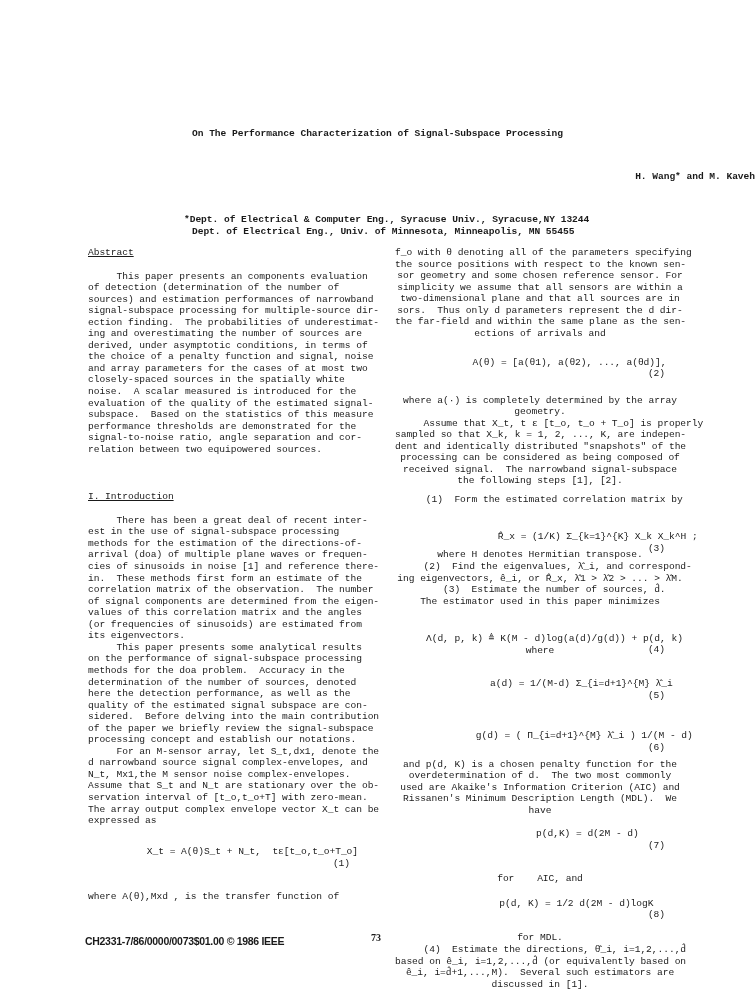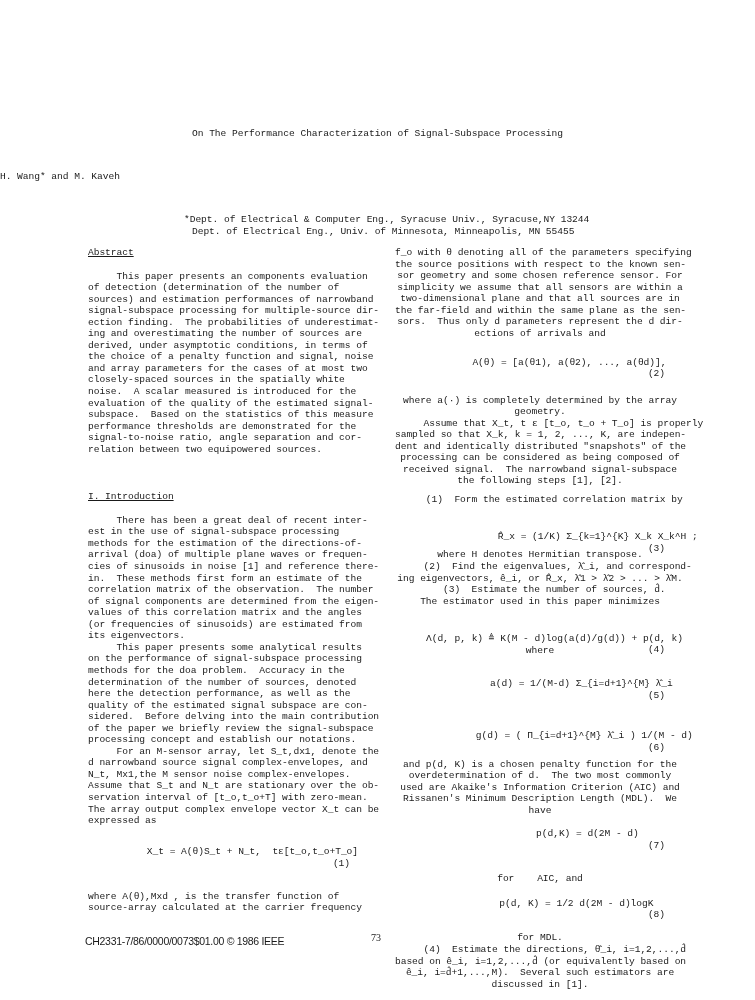--- a/index.html
+++ b/index.html
@@ -1,21 +1,21 @@
 <!DOCTYPE html>
 <html><head>
 <meta charset="utf-8">
 <style>
   html, body { margin: 0; padding: 0; background: #ffffff; }
   body { width: 755px; height: 1000px; position: relative; overflow: hidden;
          font-family: "DejaVu Sans Mono", "Liberation Mono", monospace; color: #1a1a1a; }
   .mono { font-family: "Liberation Mono", "DejaVu Sans Mono", monospace; font-size: 9.6px; line-height: 11.55px; letter-spacing: -0.05px; }
-  .abs { position: absolute; }
+  .abs { position: absolute; font-weight: bold; }
   .title { left: 0; width: 755px; top: 128px; text-align: center; }
-  .authors { left: 0; width: 755px; top: 171px; text-align: left; }
+  .authors { left: 0; width: 755px; top: 171px; text-align: right; }
   .affil1 { left: 184px; top: 214px; }
   .affil2 { left: 192px; top: 226px; }
   .col { position: absolute; width: 290px; }
   .col-left { left: 88px; top: 247px; }
   .col-right { left: 395px; top: 247px; text-align: center; }
   .heading { text-decoration: underline; margin: 0; }
   .para { margin: 0; white-space: pre; }
   .eq { white-space: pre; position: relative; margin: 0; }
   .eqnum { position: absolute; right: 0; }
   .gap-s { height: 12px; }
@@ -87,32 +87,31 @@
     <p class="para">The array output complex envelope vector X_t can be</p>
     <p class="para">expressed as</p>
   </div>
   <div style="height:8px"></div>
   <div class="eq">
     <span style="padding-left:36px">X_t = A(θ)S_t + N_t,  tε[t_o,t_o+T_o]</span>
     <span class="eqnum" style="right:28px">(1)</span>
   </div>
   <div style="height:10px"></div>
   <p class="para">where A(θ),Mxd , is the transfer function of</p>
-  <p class="para">source-array calculated at the carrier frequency</p>
 </div>
 
 <div class="col col-right mono">
   <div>
     <p class="para">f_o with θ denoting all of the parameters specifying</p>
     <p class="para">the source positions with respect to the known sen-</p>
     <p class="para">sor geometry and some chosen reference sensor. For</p>
     <p class="para">simplicity we assume that all sensors are within a</p>
     <p class="para">two-dimensional plane and that all sources are in</p>
+    <p class="para">sors.  Thus only d parameters represent the d dir-</p>
     <p class="para">the far-field and within the same plane as the sen-</p>
-    <p class="para">sors.  Thus only d parameters represent the d dir-</p>
     <p class="para">ections of arrivals and</p>
   </div>
   <div style="height:6px"></div>
   <div class="eq">
     <span style="padding-left:36px">A(θ) = [a(θ1), a(θ2), ..., a(θd)],</span>
     <span class="eqnum" style="right:20px">(2)</span>
   </div>
   <div style="height:3px"></div>
   <p class="para">where a(·) is completely determined by the array</p>
   <p class="para">geometry.</p>

